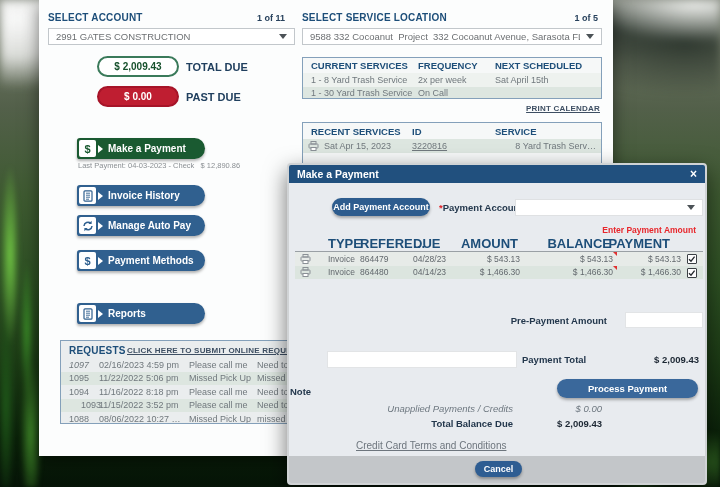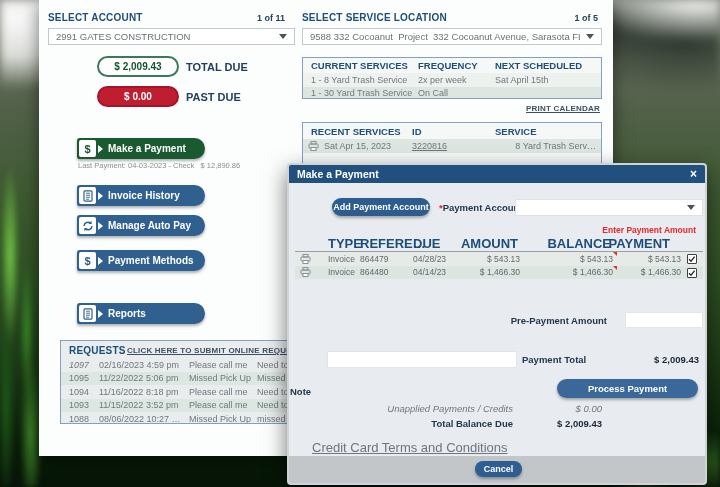--- a/index.html
+++ b/index.html
@@ -94,21 +94,21 @@
     font-size:13px; font-weight:bold; color:#1d4e79; }
   .mhead.num { justify-content:flex-end; }
   .corner-flag { position:absolute; width:0; height:0; border-top:4px solid #e03131;
     border-left:4px solid transparent; }
   .checkbox { position:absolute; width:10px; height:10px; border:1.5px solid #3b4044;
     border-radius:1px; background:#fdfdfd; display:flex; align-items:center; justify-content:center; cursor:pointer; }
   .white-input { position:absolute; background:#fff; border:1px solid #e2e4e6; }
   .modal-footer { position:absolute; left:0; right:0; bottom:0; height:27px; background:#c3c6c9; }
   .muted { color:#6e7880; font-weight:normal;font-style:italic; }
   .strong-val { color:#1c2733; font-weight:bold; }
-  .terms-link { font-size:13px; color:#6d757d; text-decoration:underline; cursor:pointer; }
+  .terms-link { font-size:10px; color:#6d757d; text-decoration:underline; cursor:pointer;margin-left:44px; }
   .printer { display:inline-flex; }
 </style>
 </head>
 <body>
 
 <div class="stage">
   <div class="bg">
     <div class="fog"></div>
     <div class="blades"></div>
   </div>
@@ -195,21 +195,21 @@
         <span class="cell tbl-text" style="left:128px; width:64px;">Missed Pick Up</span>
         <span class="cell tbl-text" style="left:196px; width:37px;">Missed</span>
       </div>
       <div class="row-line" style="top:44px; height:13.5px;">
         <span class="cell tbl-text" style="left:8px; width:24px;">1094</span>
         <span class="cell tbl-text" style="left:38px; width:86px;">11/16/2022 8:18 pm</span>
         <span class="cell tbl-text" style="left:128px; width:64px;">Please call me</span>
         <span class="cell tbl-text" style="left:196px; width:37px;">Need to</span>
       </div>
       <div class="row-line stripe" style="top:57.5px; height:13.5px;">
-        <span class="cell tbl-text" style="left:8px; width:24px;">1093</span>
+        <span class="cell tbl-text" style="left:20px; width:24px;">1093</span>
         <span class="cell tbl-text" style="left:38px; width:86px;">11/15/2022 3:52 pm</span>
         <span class="cell tbl-text" style="left:128px; width:64px;">Please call me</span>
         <span class="cell tbl-text" style="left:196px; width:37px;">Need to</span>
       </div>
       <div class="row-line" style="top:71px; height:13.5px;">
         <span class="cell tbl-text" style="left:8px; width:24px;">1088</span>
         <span class="cell tbl-text" style="left:38px; width:86px;">08/06/2022 10:27 …</span>
         <span class="cell tbl-text" style="left:128px; width:64px;">Missed Pick Up</span>
         <span class="cell tbl-text" style="left:196px; width:37px;">missed</span>
       </div>

